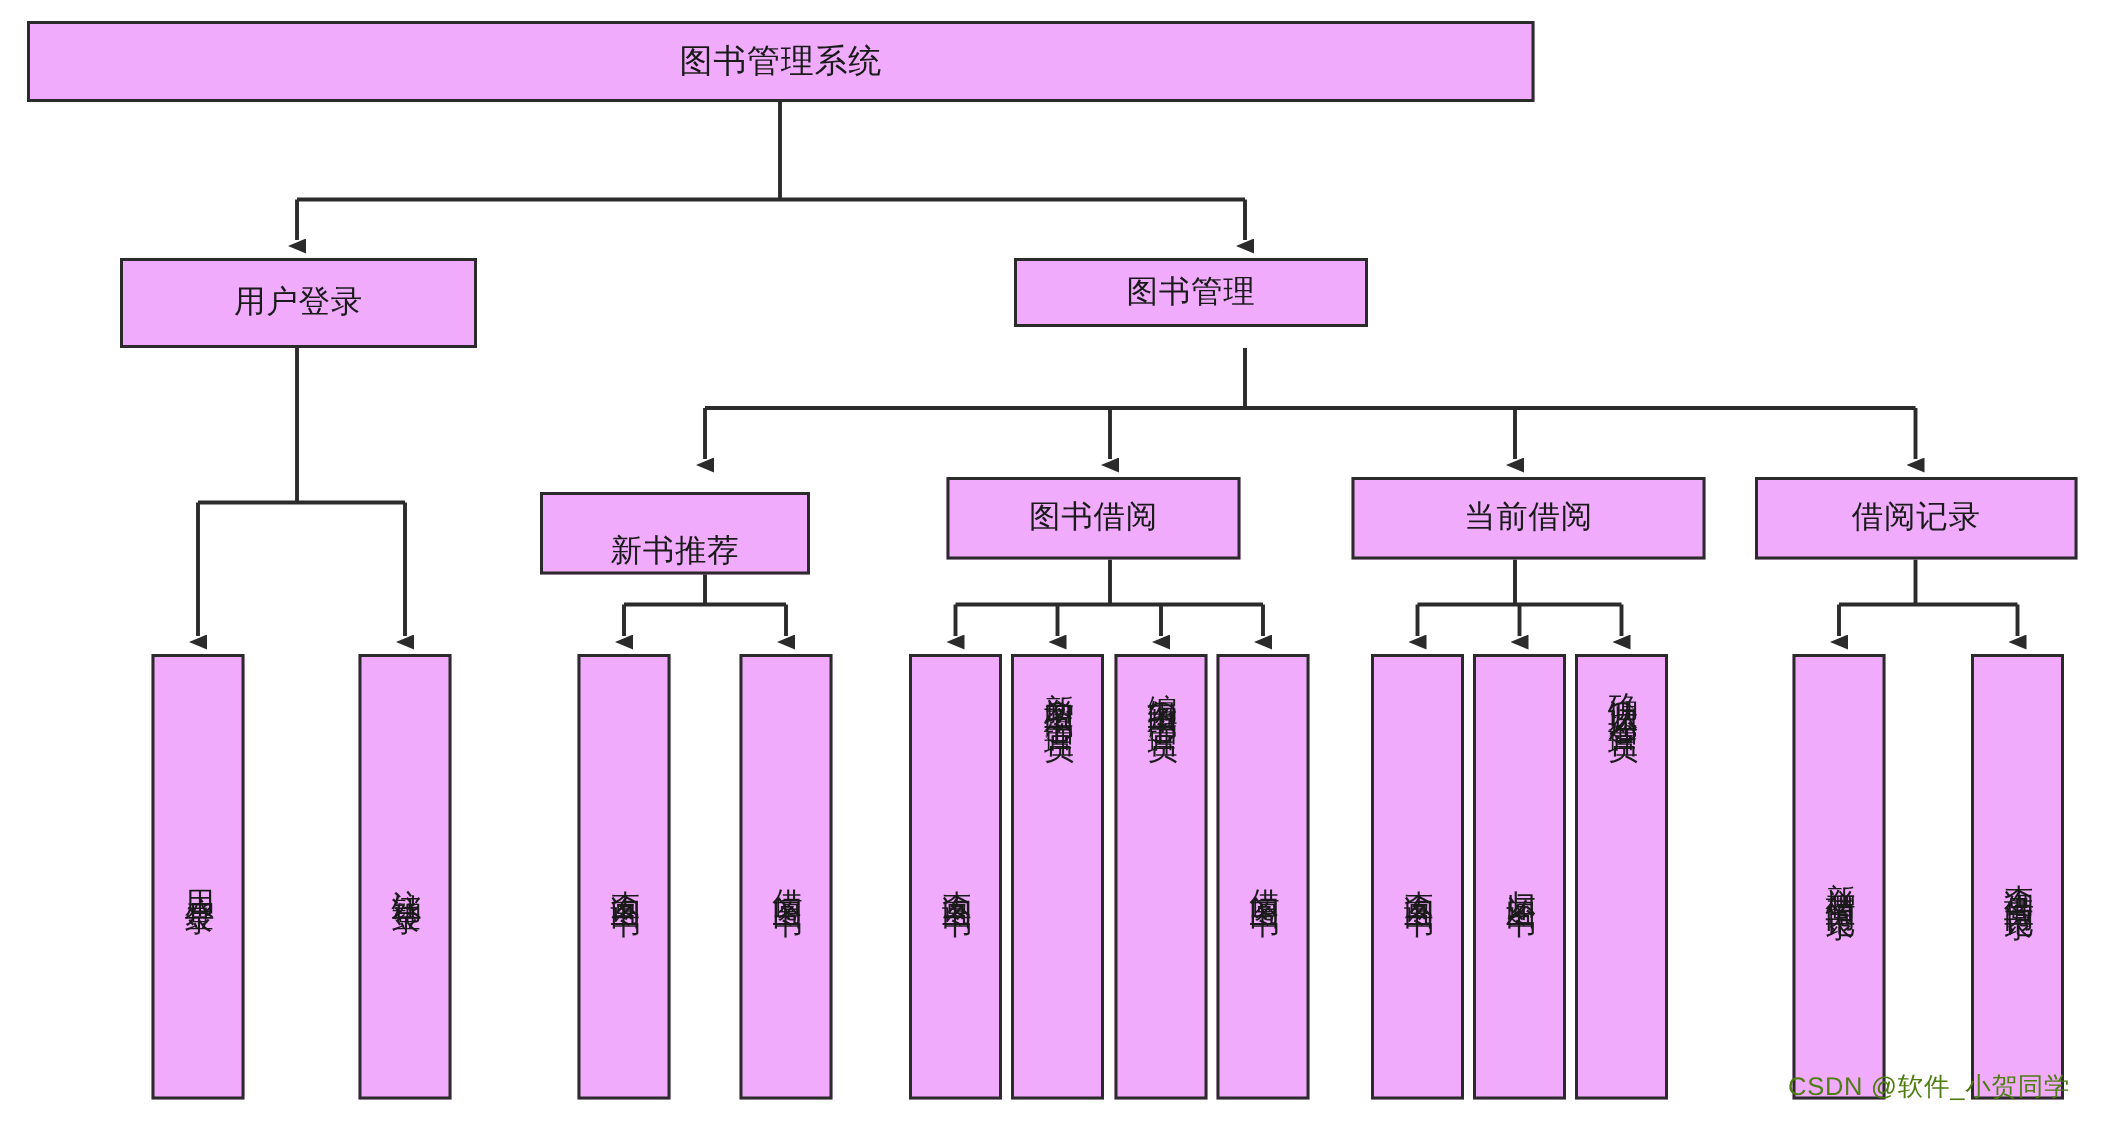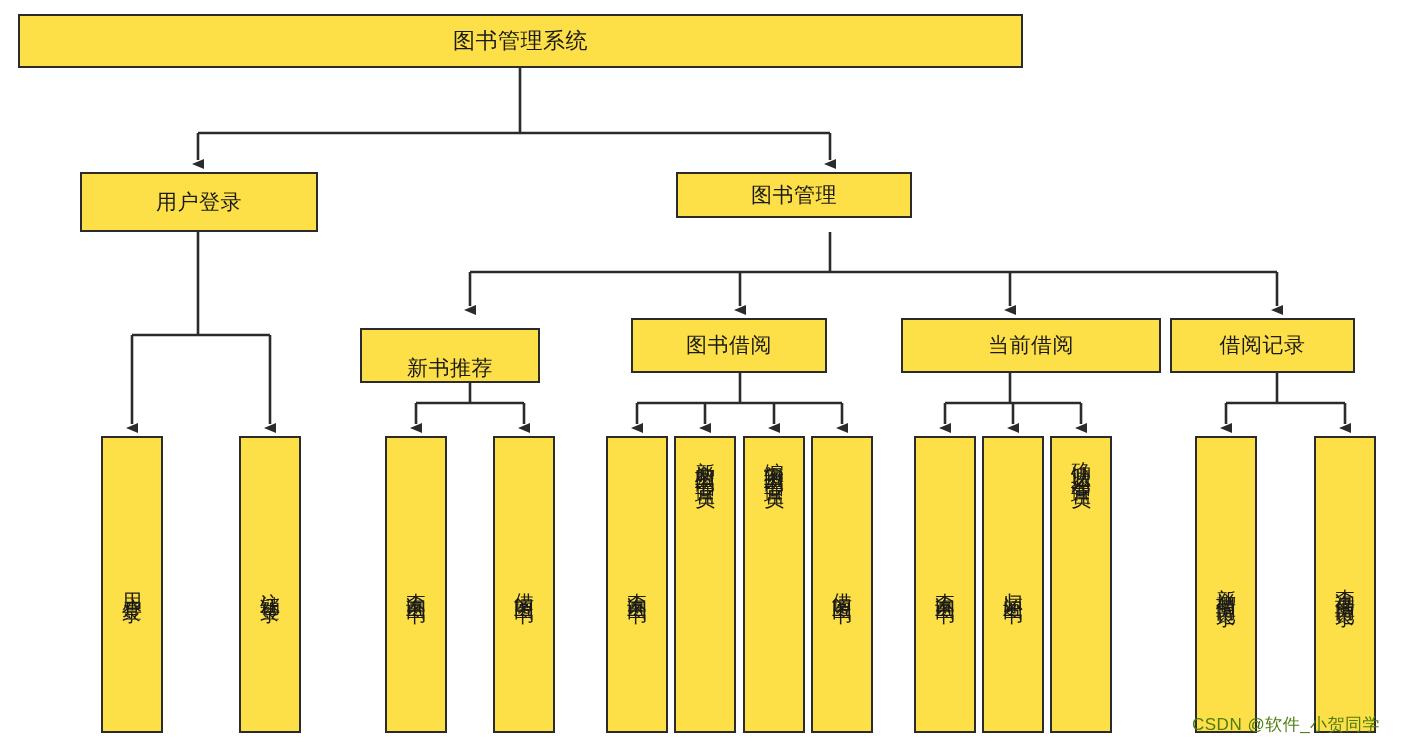--- a/index.html
+++ b/index.html
@@ -22,21 +22,21 @@
     position: absolute;
     left: 0;
     top: 0;
     width: 1405px;
     height: 747px;
     pointer-events: none;
   }
   .node {
     position: absolute;
     box-sizing: border-box;
-    background: #fde047;
+    background: #f0abfc;
     border: 2px solid #2b2b2b;
     display: flex;
     align-items: center;
     justify-content: center;
     color: #1a1a1a;
   }
   .node-label {
     display: block;
     text-align: center;
     line-height: 1.18;
@@ -143,24 +143,24 @@
   <div class="node horizontal" style="left:676px; top:172px; width:236px; height:46px;">
     <span class="node-label">图书管理</span>
   </div>
 
   <div class="node horizontal" style="left:360px; top:328px; width:180px; height:55px;align-items:flex-end;">
     <span class="node-label">新书推荐</span>
   </div>
   <div class="node horizontal" style="left:631px; top:318px; width:196px; height:55px;">
     <span class="node-label">图书借阅</span>
   </div>
-  <div class="node horizontal" style="left:901px; top:318px; width:260px; height:55px;">
+  <div class="node horizontal" style="left:901px; top:318px; width:236px; height:55px;">
     <span class="node-label">当前借阅</span>
   </div>
-  <div class="node horizontal" style="left:1170px; top:318px; width:185px; height:55px;">
+  <div class="node horizontal" style="left:1170px; top:318px; width:215px; height:55px;">
     <span class="node-label">借阅记录</span>
   </div>
 
   <div class="node vertical centered" style="left:101px; top:436px; width:62px; height:297px;">
     <span class="node-label">用户登录</span>
   </div>
   <div class="node vertical centered" style="left:239px; top:436px; width:62px; height:297px;">
     <span class="node-label">注销登录</span>
   </div>
 

